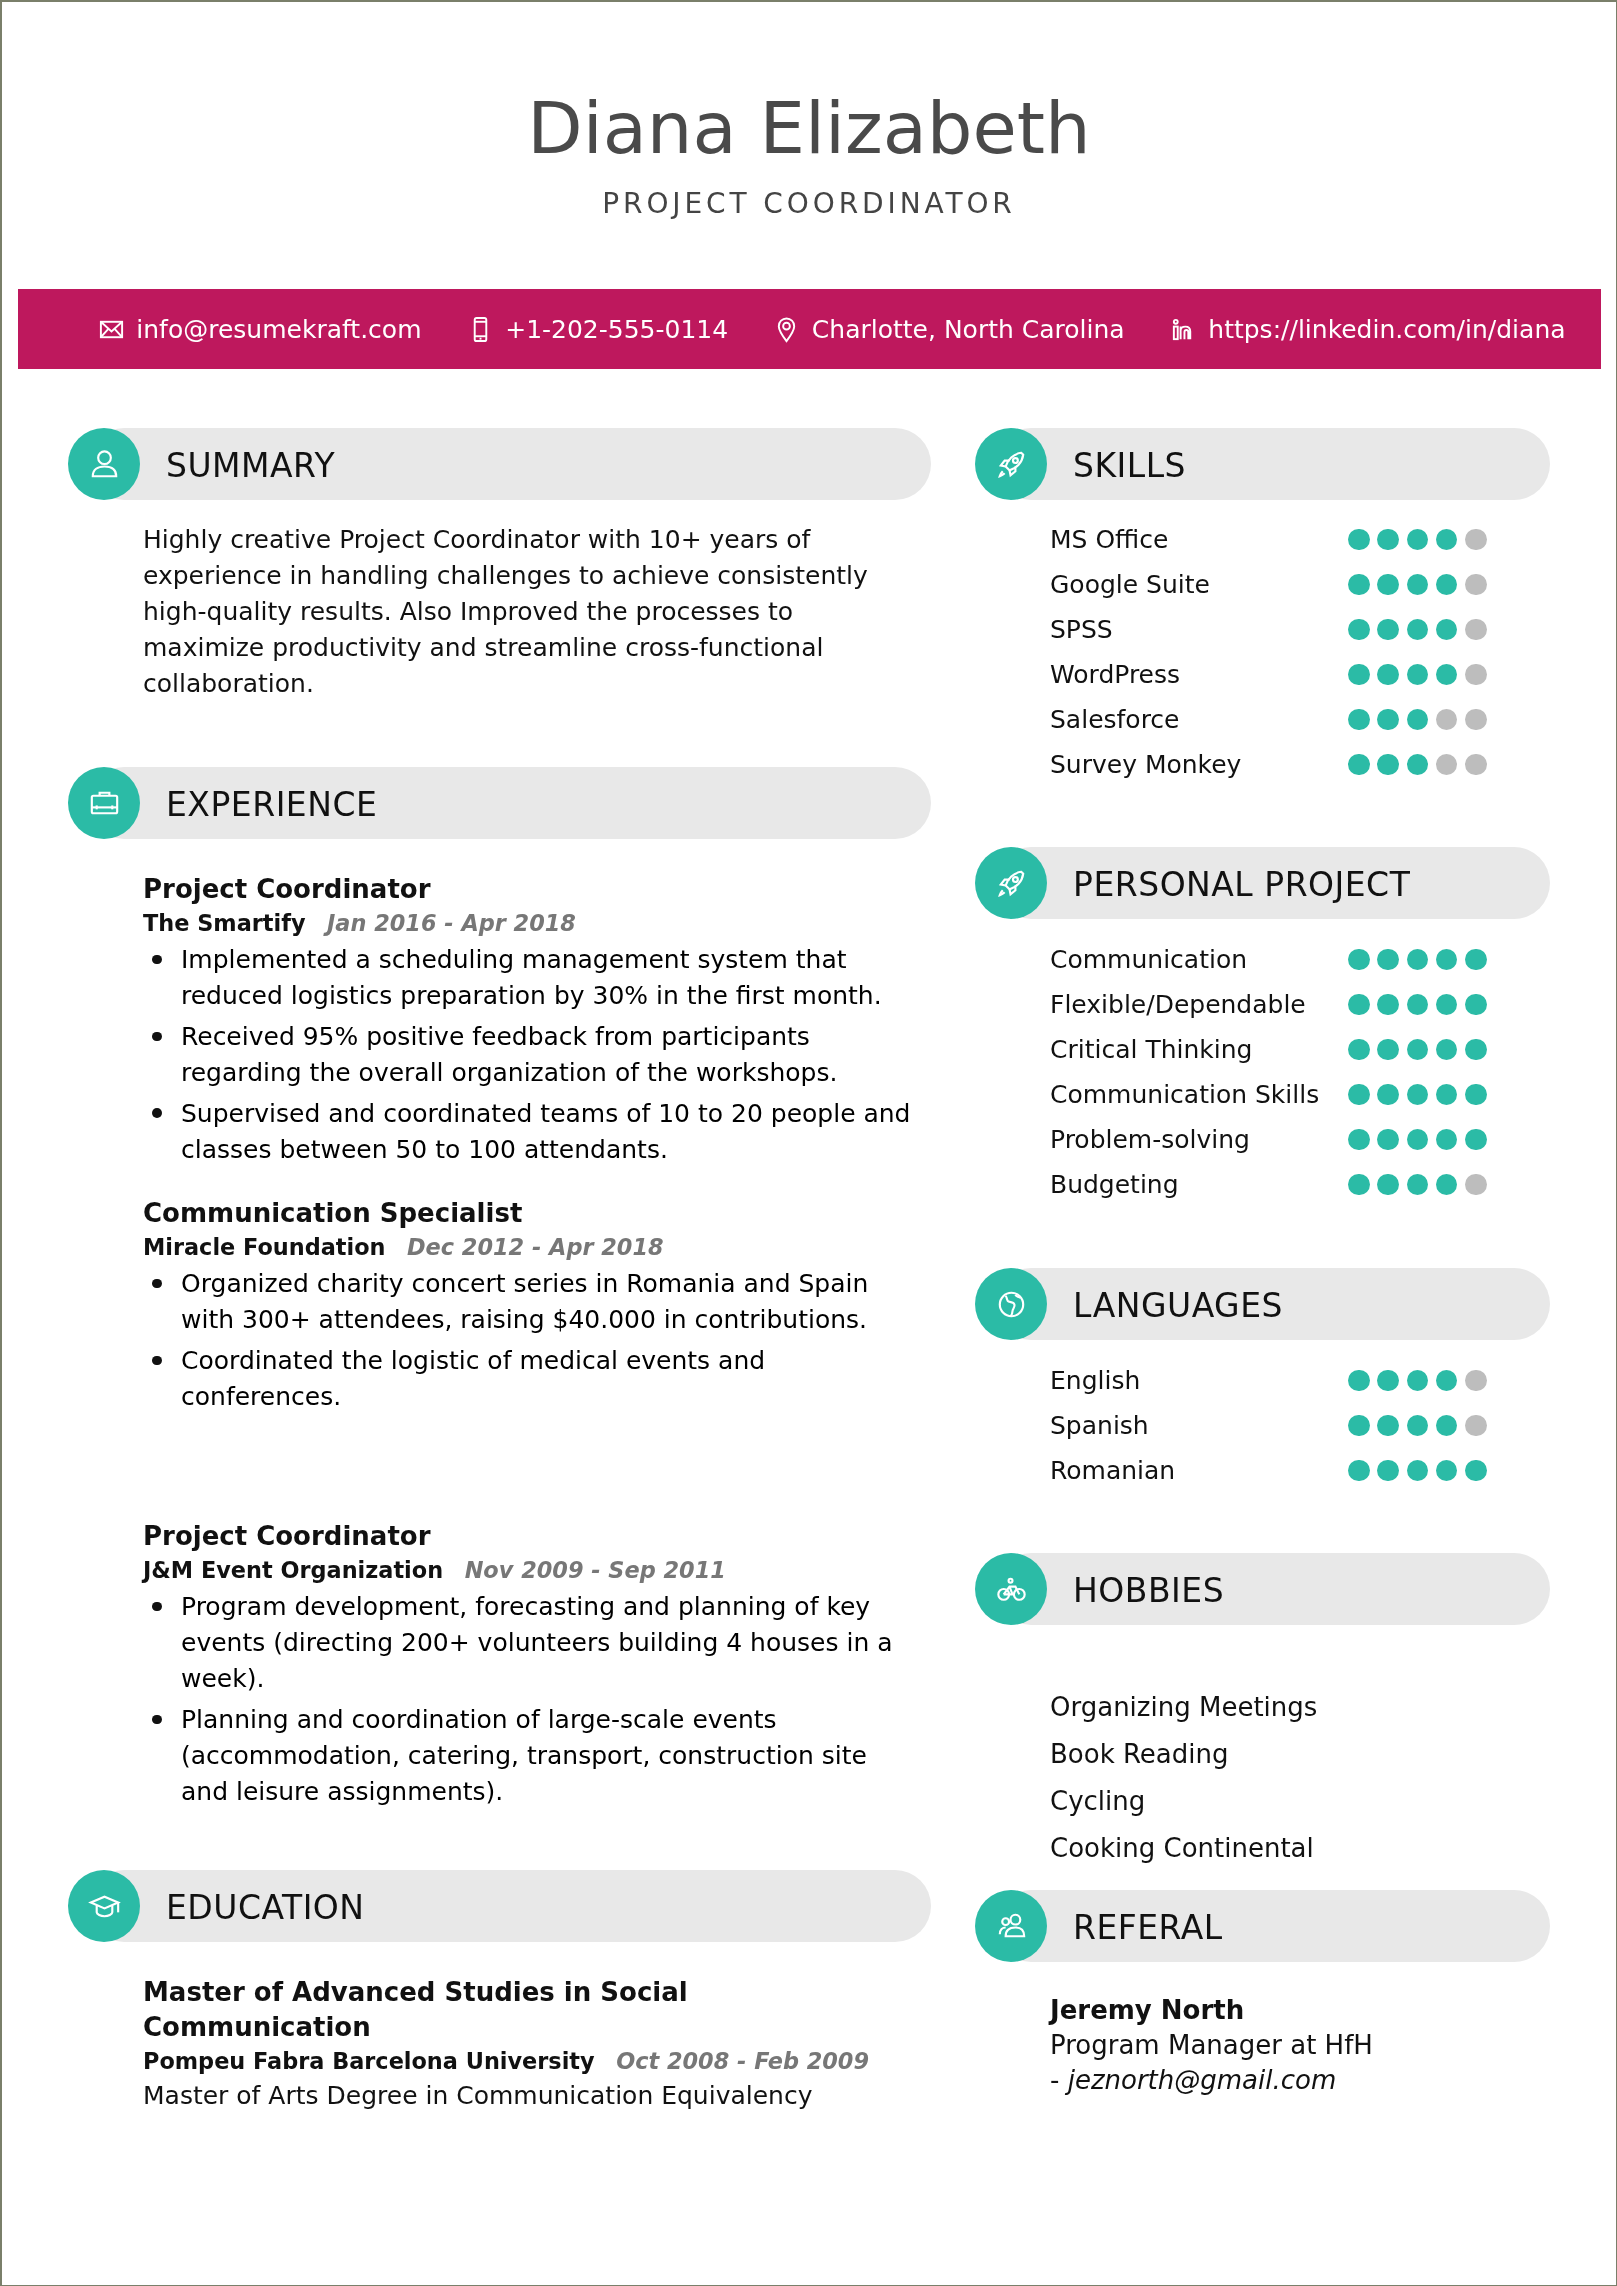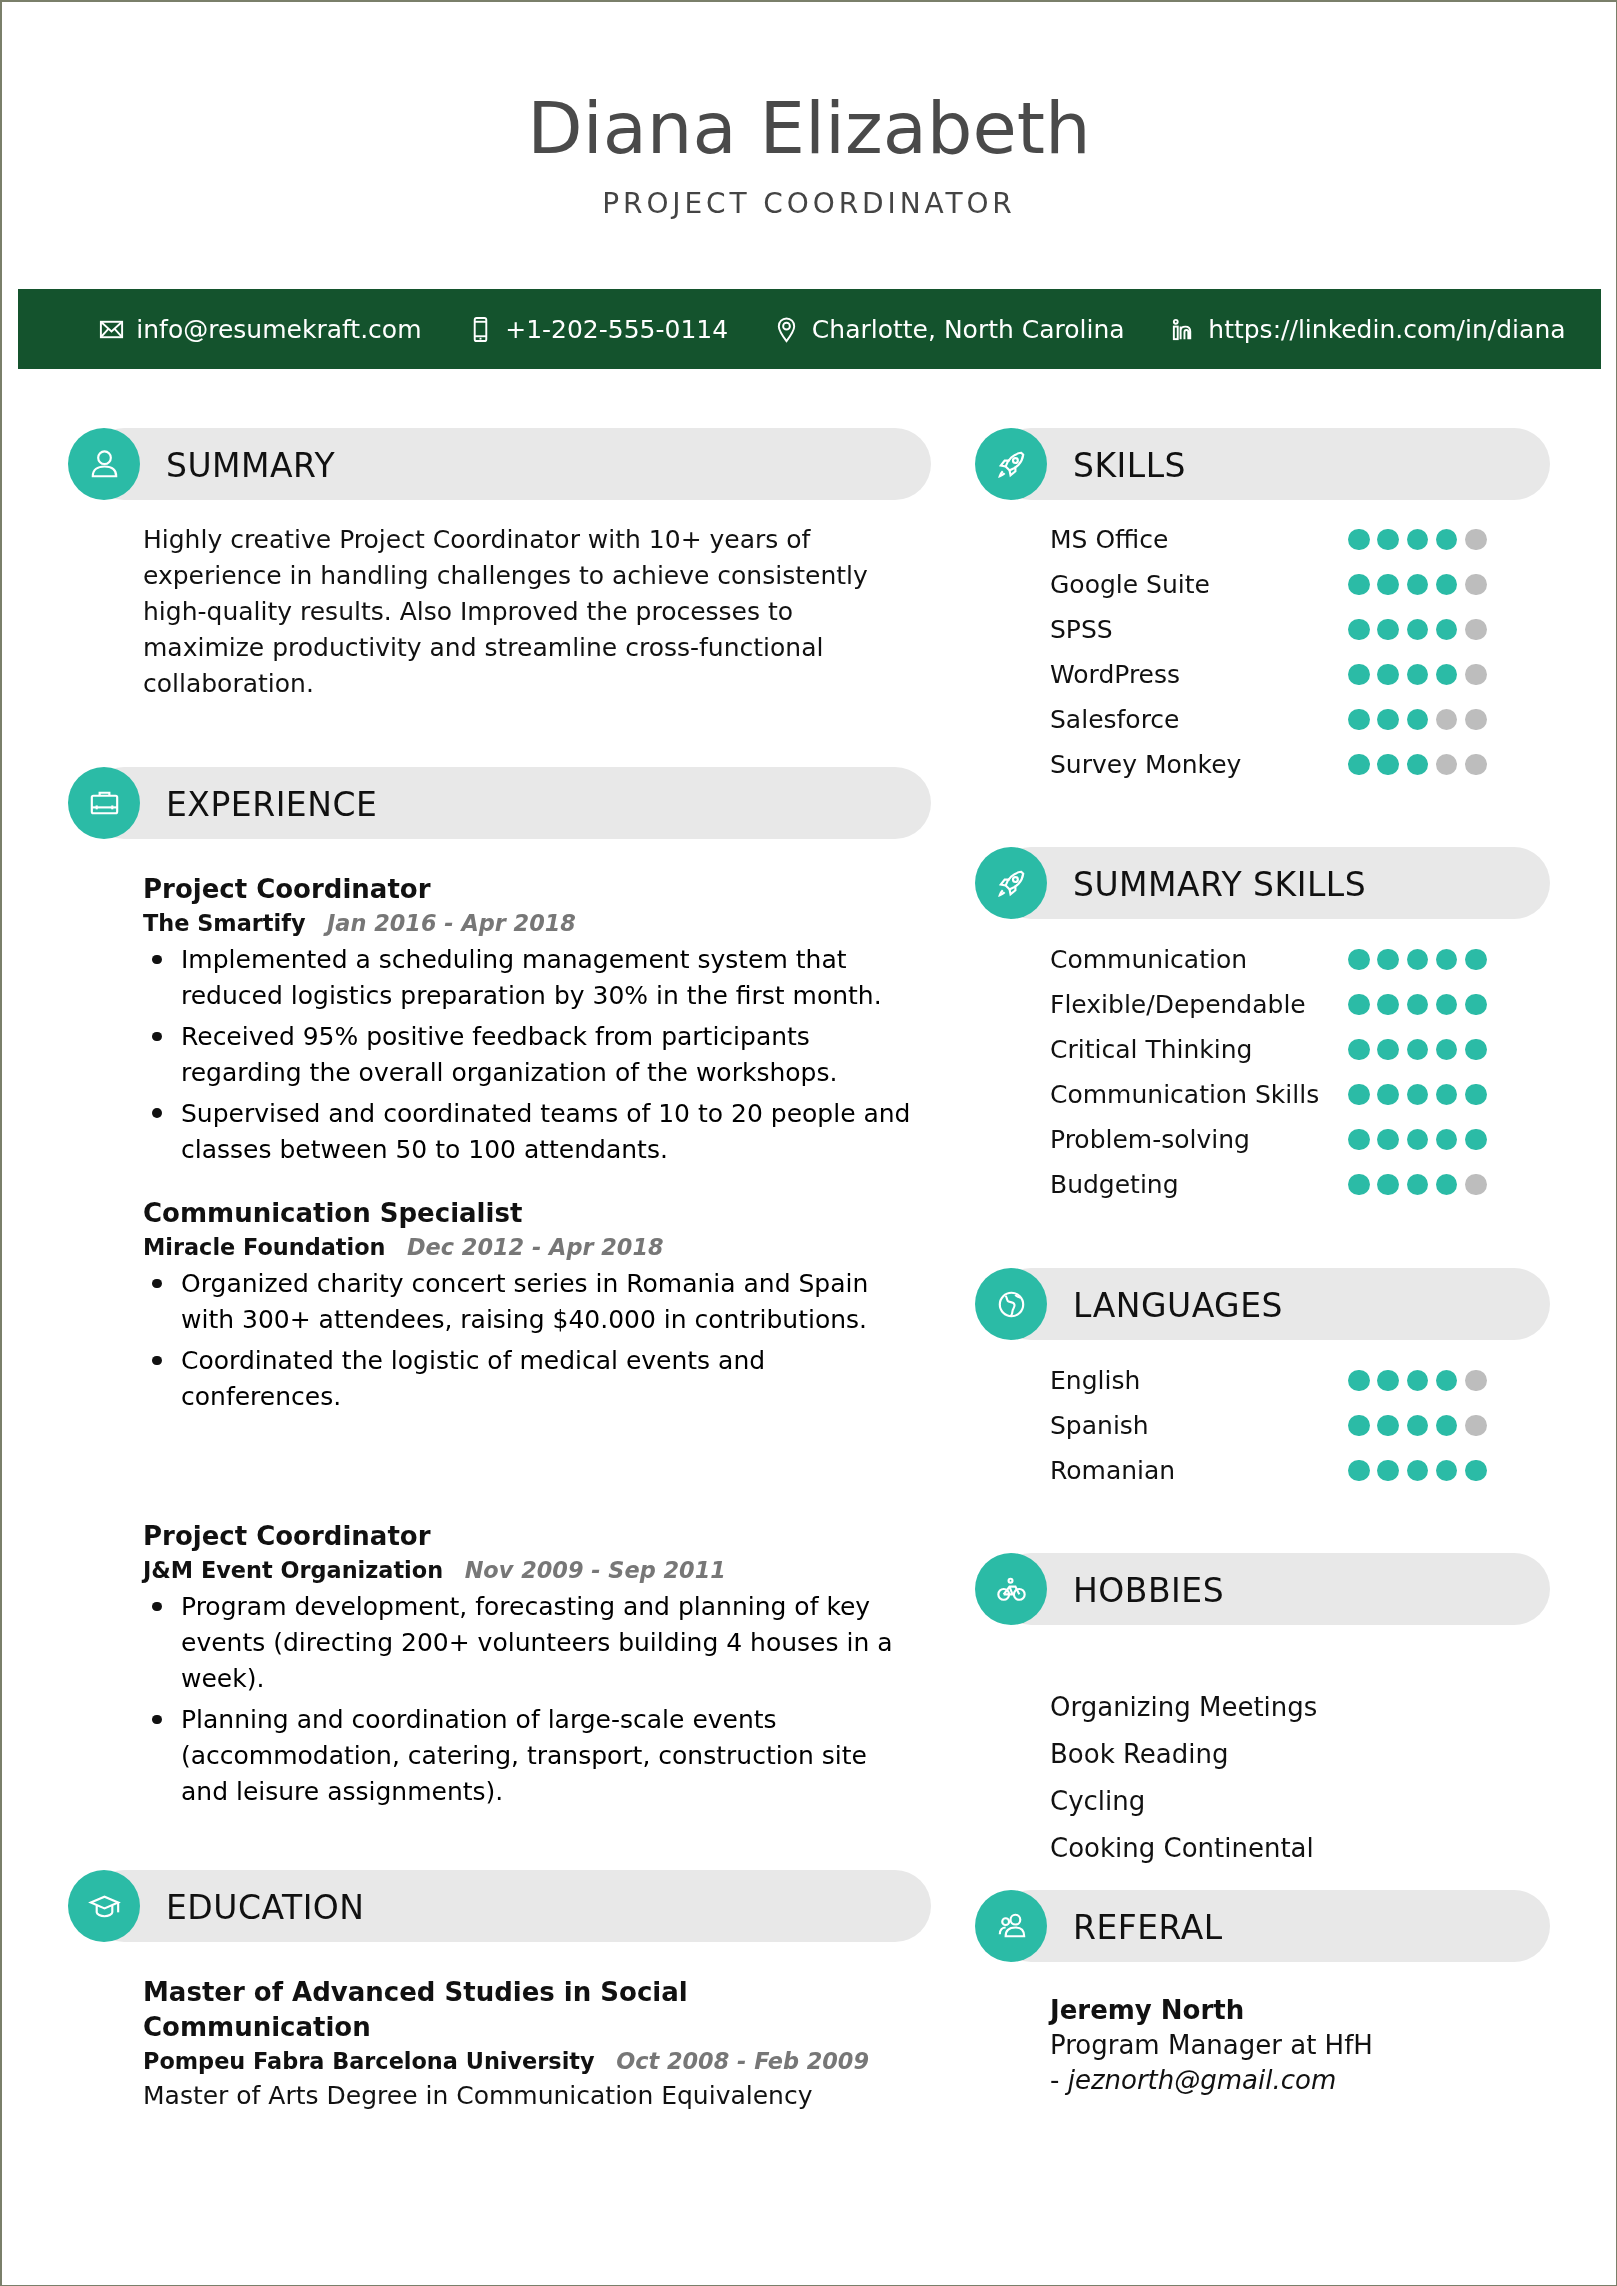--- a/index.html
+++ b/index.html
@@ -19,21 +19,21 @@
     position: absolute; left: 0; width: 100%; top: 86px;
     text-align: center; font-size: 72px; color: #4a4a4a; font-weight: normal;
     letter-spacing: 0px;
   }
   .header-title {
     position: absolute; left: 0; width: 100%; top: 187px;
     text-align: center; font-size: 28px; color: #444; letter-spacing: 3.9px;
   }
   .contact-bar {
     position: absolute; left: 17.6px; top: 289px; width: 1583px; height: 80px;
-    background: #14532d; color: #fff;
+    background: #be185d; color: #fff;
     display: flex; align-items: center; justify-content: center; gap: 45px;
     font-size: 25px;
     padding-left: 45px;
   }
   .contact-item { display: flex; align-items: center; gap: 11.7px; white-space: nowrap; }
   .contact-item svg { width: 27px; height: 27px; }
 
   .section-head {
     position: absolute; height: 72px;
   }
@@ -287,21 +287,21 @@
   <div class="pill"></div>
   <div class="badge">
     <svg viewBox="0 0 40 40" fill="none" stroke="#fff" stroke-width="2.2">
       <path d="M30 8 C22 9 16 15 14 22 L18 26 C25 24 31 18 32 10 Z"></path>
         <circle cx="24" cy="16" r="2.5"></circle>
         <path d="M14 22 L9 21 L13 16 L18 16"></path>
         <path d="M18 26 L19 31 L24 27 L24 22"></path>
         <path d="M11 27 C9 29 8 32 8 32 C8 32 11 31 13 29"></path>
     </svg>
   </div>
-  <div class="section-title">SUMMARY SKILLS</div>
+  <div class="section-title">PERSONAL PROJECT</div>
 </div>
 <div class="rating-list" style="top:937px;">
   <div class="rating-row">
       <span class="rating-label">Communication</span>
       <div class="dots">
         <span class="dot"></span>
         <span class="dot"></span>
         <span class="dot"></span>
         <span class="dot"></span>
         <span class="dot"></span>

